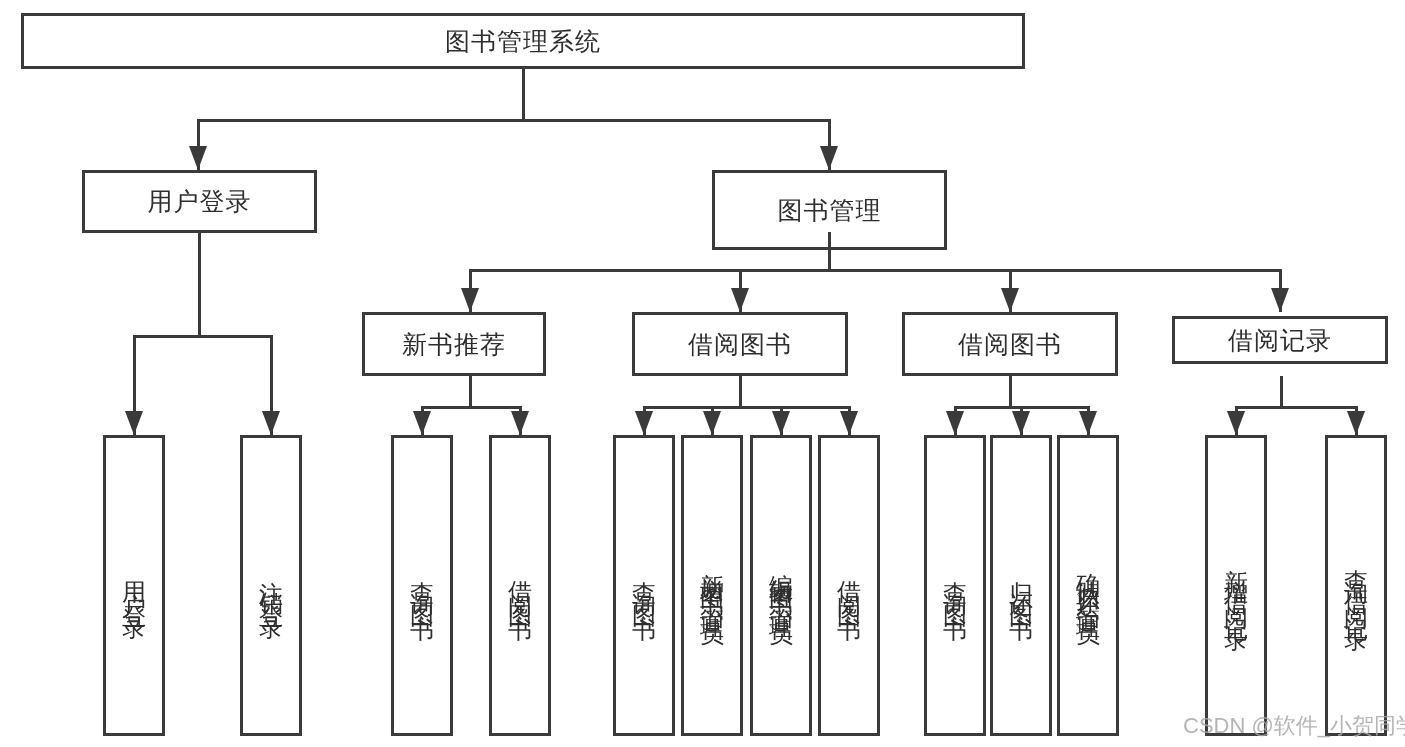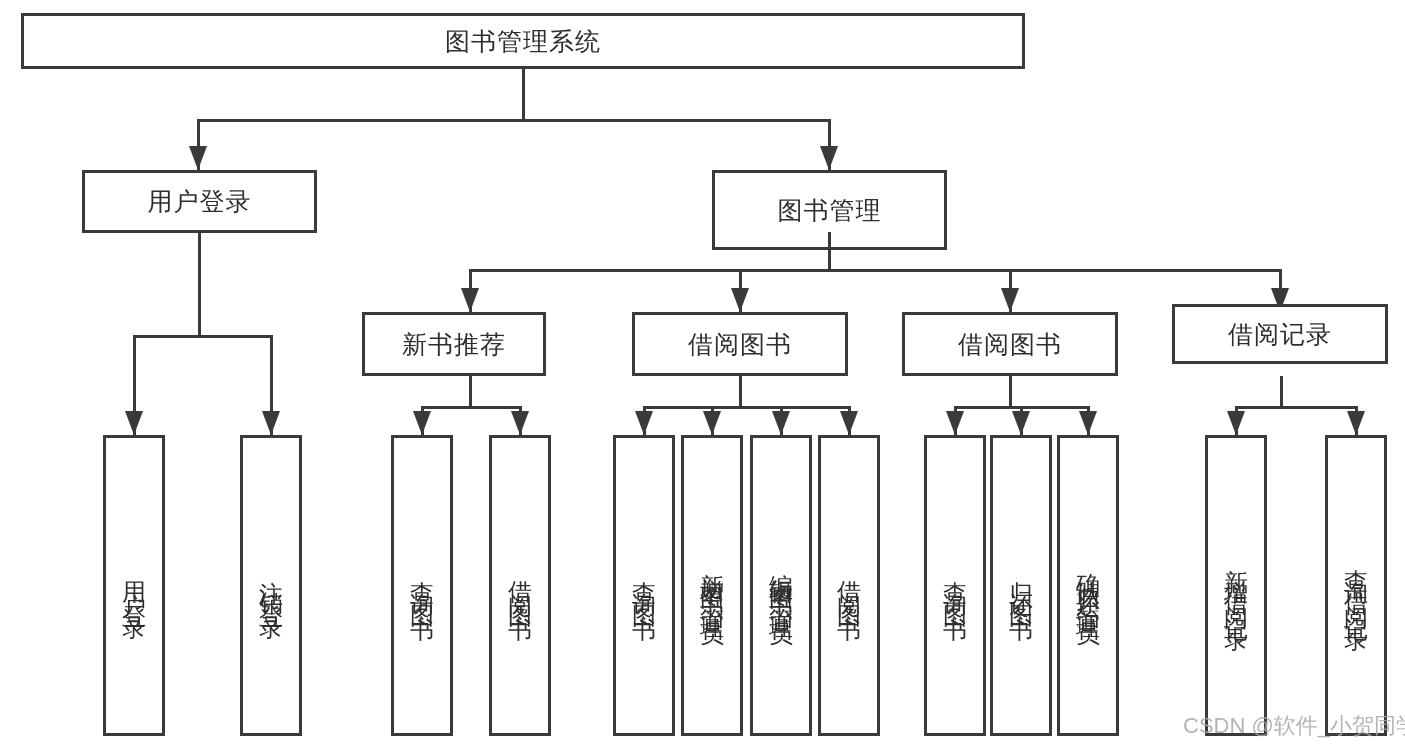--- a/index.html
+++ b/index.html
@@ -99,21 +99,21 @@
 
   <div class="node" style="left:362px;top:312px;width:184px;height:64px;">
     <span>新书推荐</span>
   </div>
   <div class="node" style="left:632px;top:312px;width:216px;height:64px;">
     <span>借阅图书</span>
   </div>
   <div class="node" style="left:902px;top:312px;width:216px;height:64px;">
     <span>借阅图书</span>
   </div>
-  <div class="node" style="left:1172px;top:304px;width:216px;height:60px;">
+  <div class="node" style="left:1172px;top:316px;width:216px;height:48px;">
     <span>借阅记录</span>
   </div>
 
   <div class="vline" style="left:468.5px;top:376px;height:33px;"></div>
   <div class="hline" style="left:422px;top:406px;width:98px;"></div>
   <div class="vline" style="left:420.5px;top:406px;height:29px;"></div>
   <div class="arrow" style="left:413px;top:411px;"></div>
   <div class="vline" style="left:518.5px;top:406px;height:29px;"></div>
   <div class="arrow" style="left:511px;top:411px;"></div>
 

